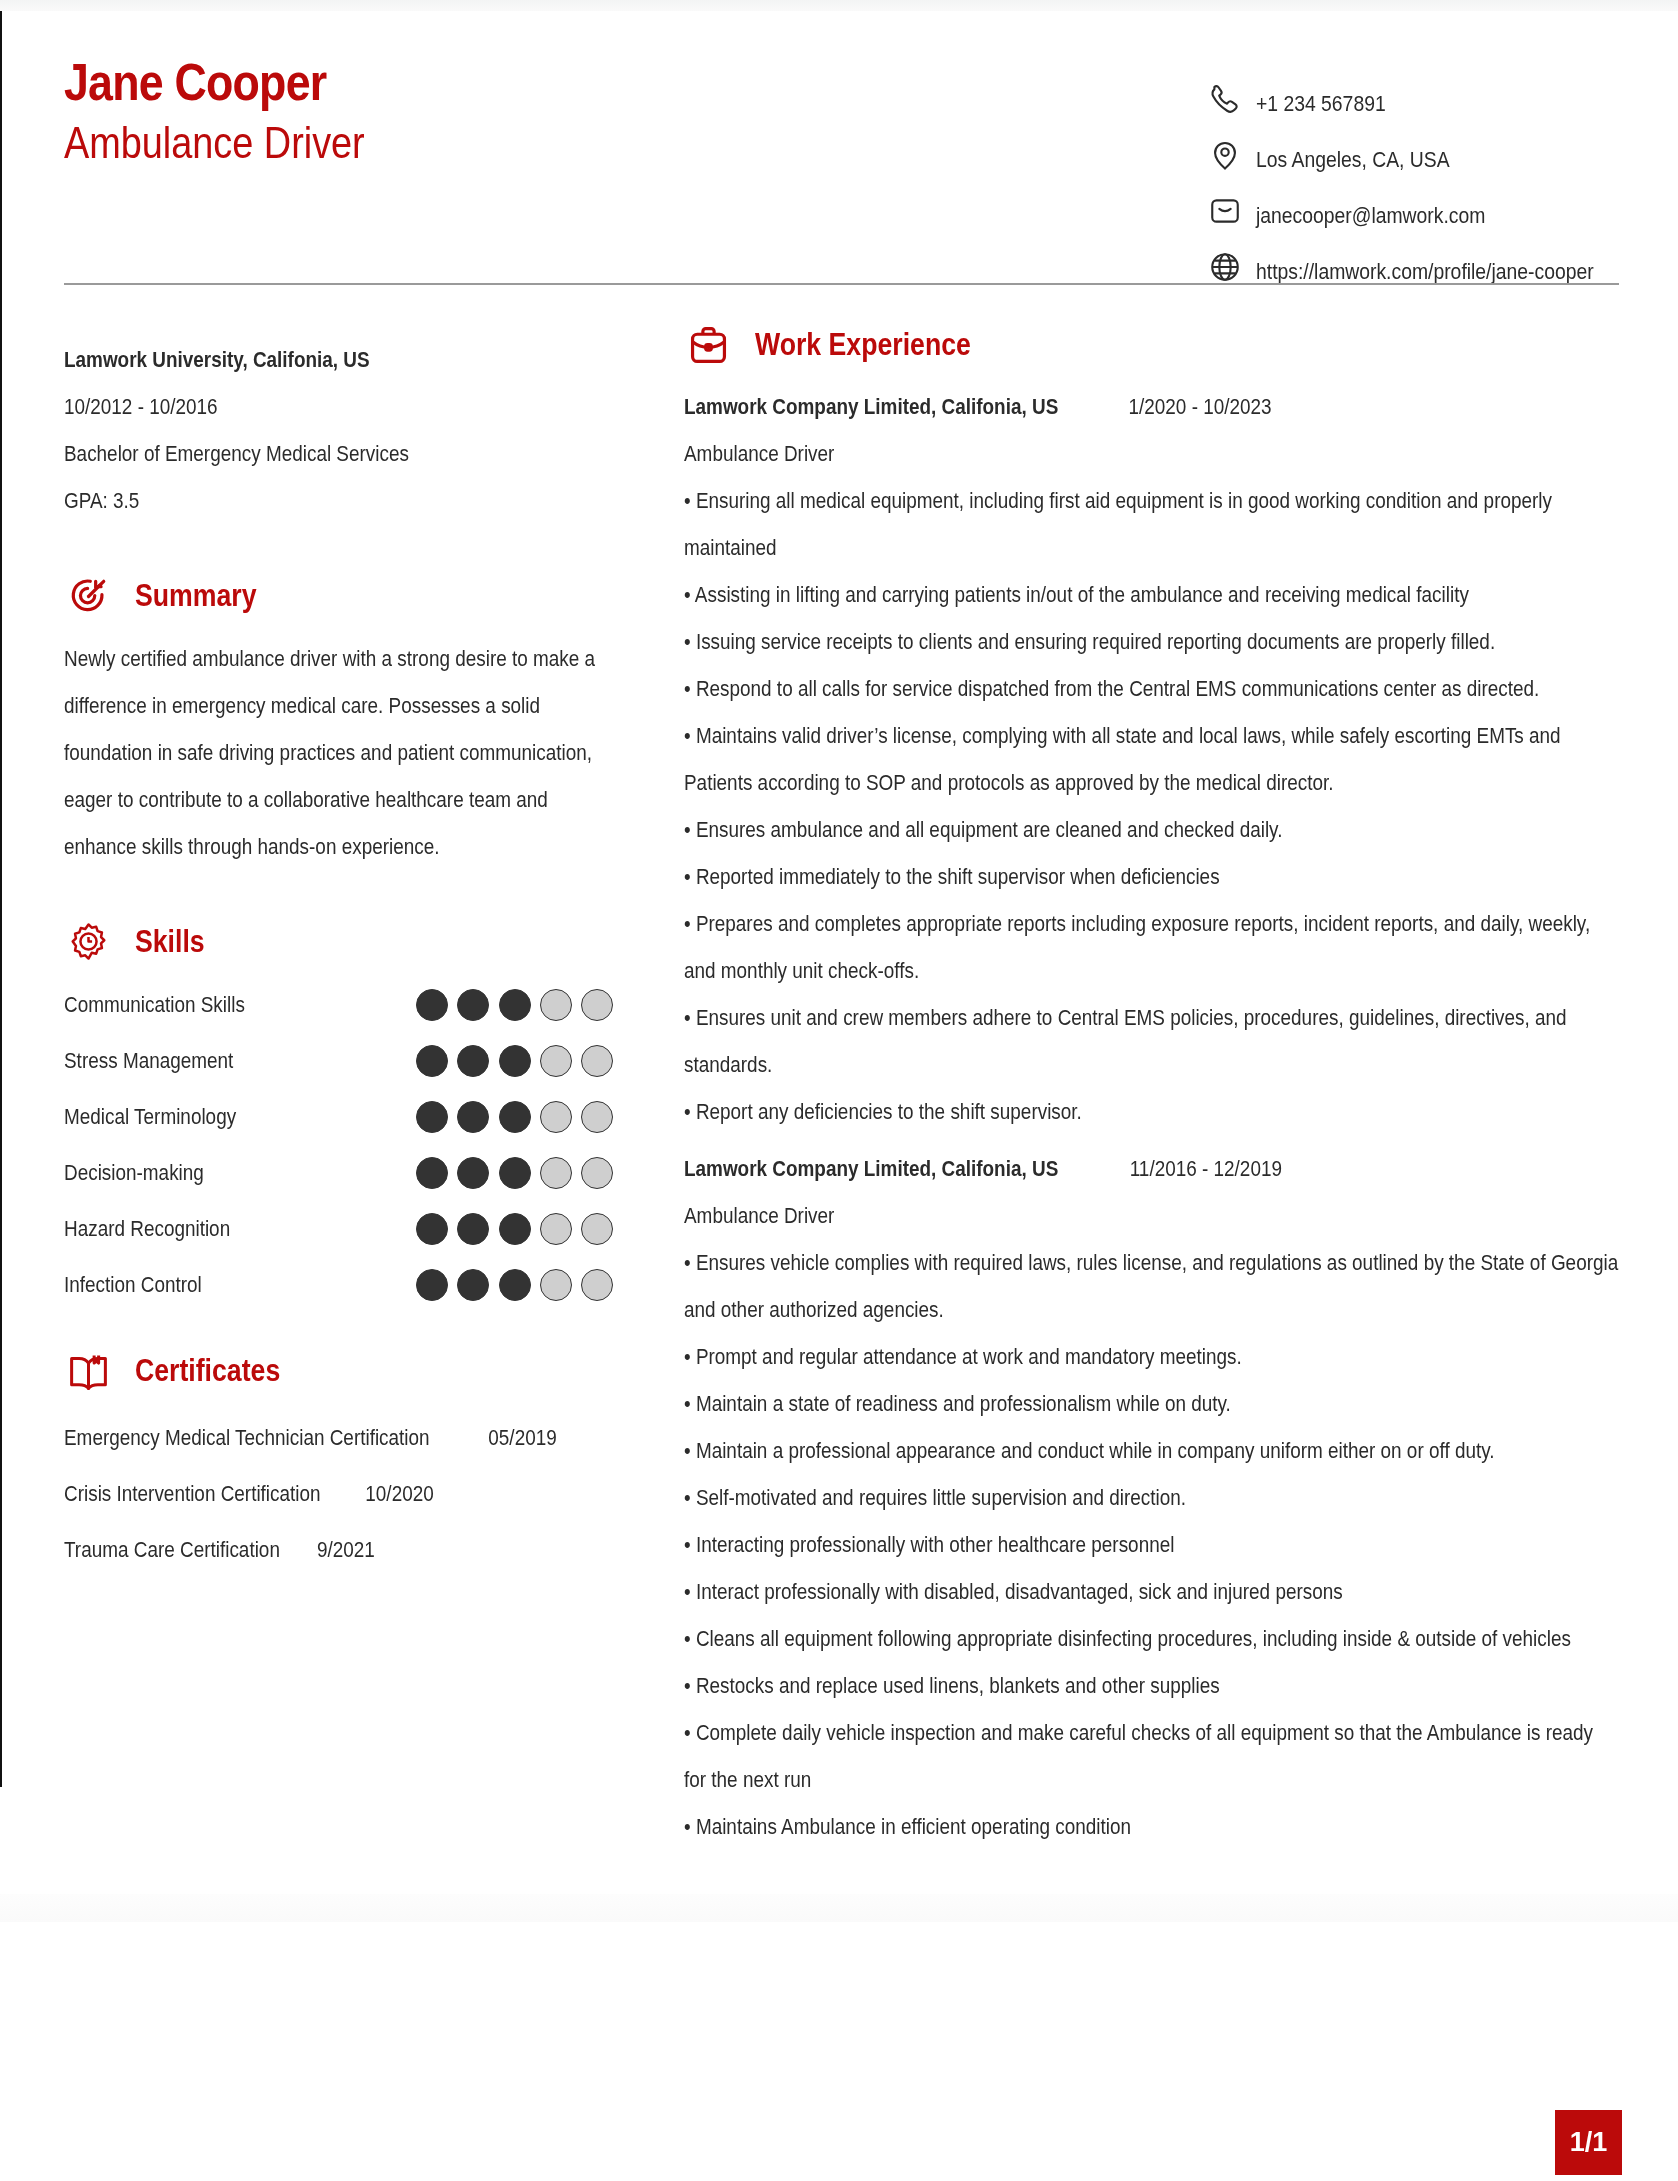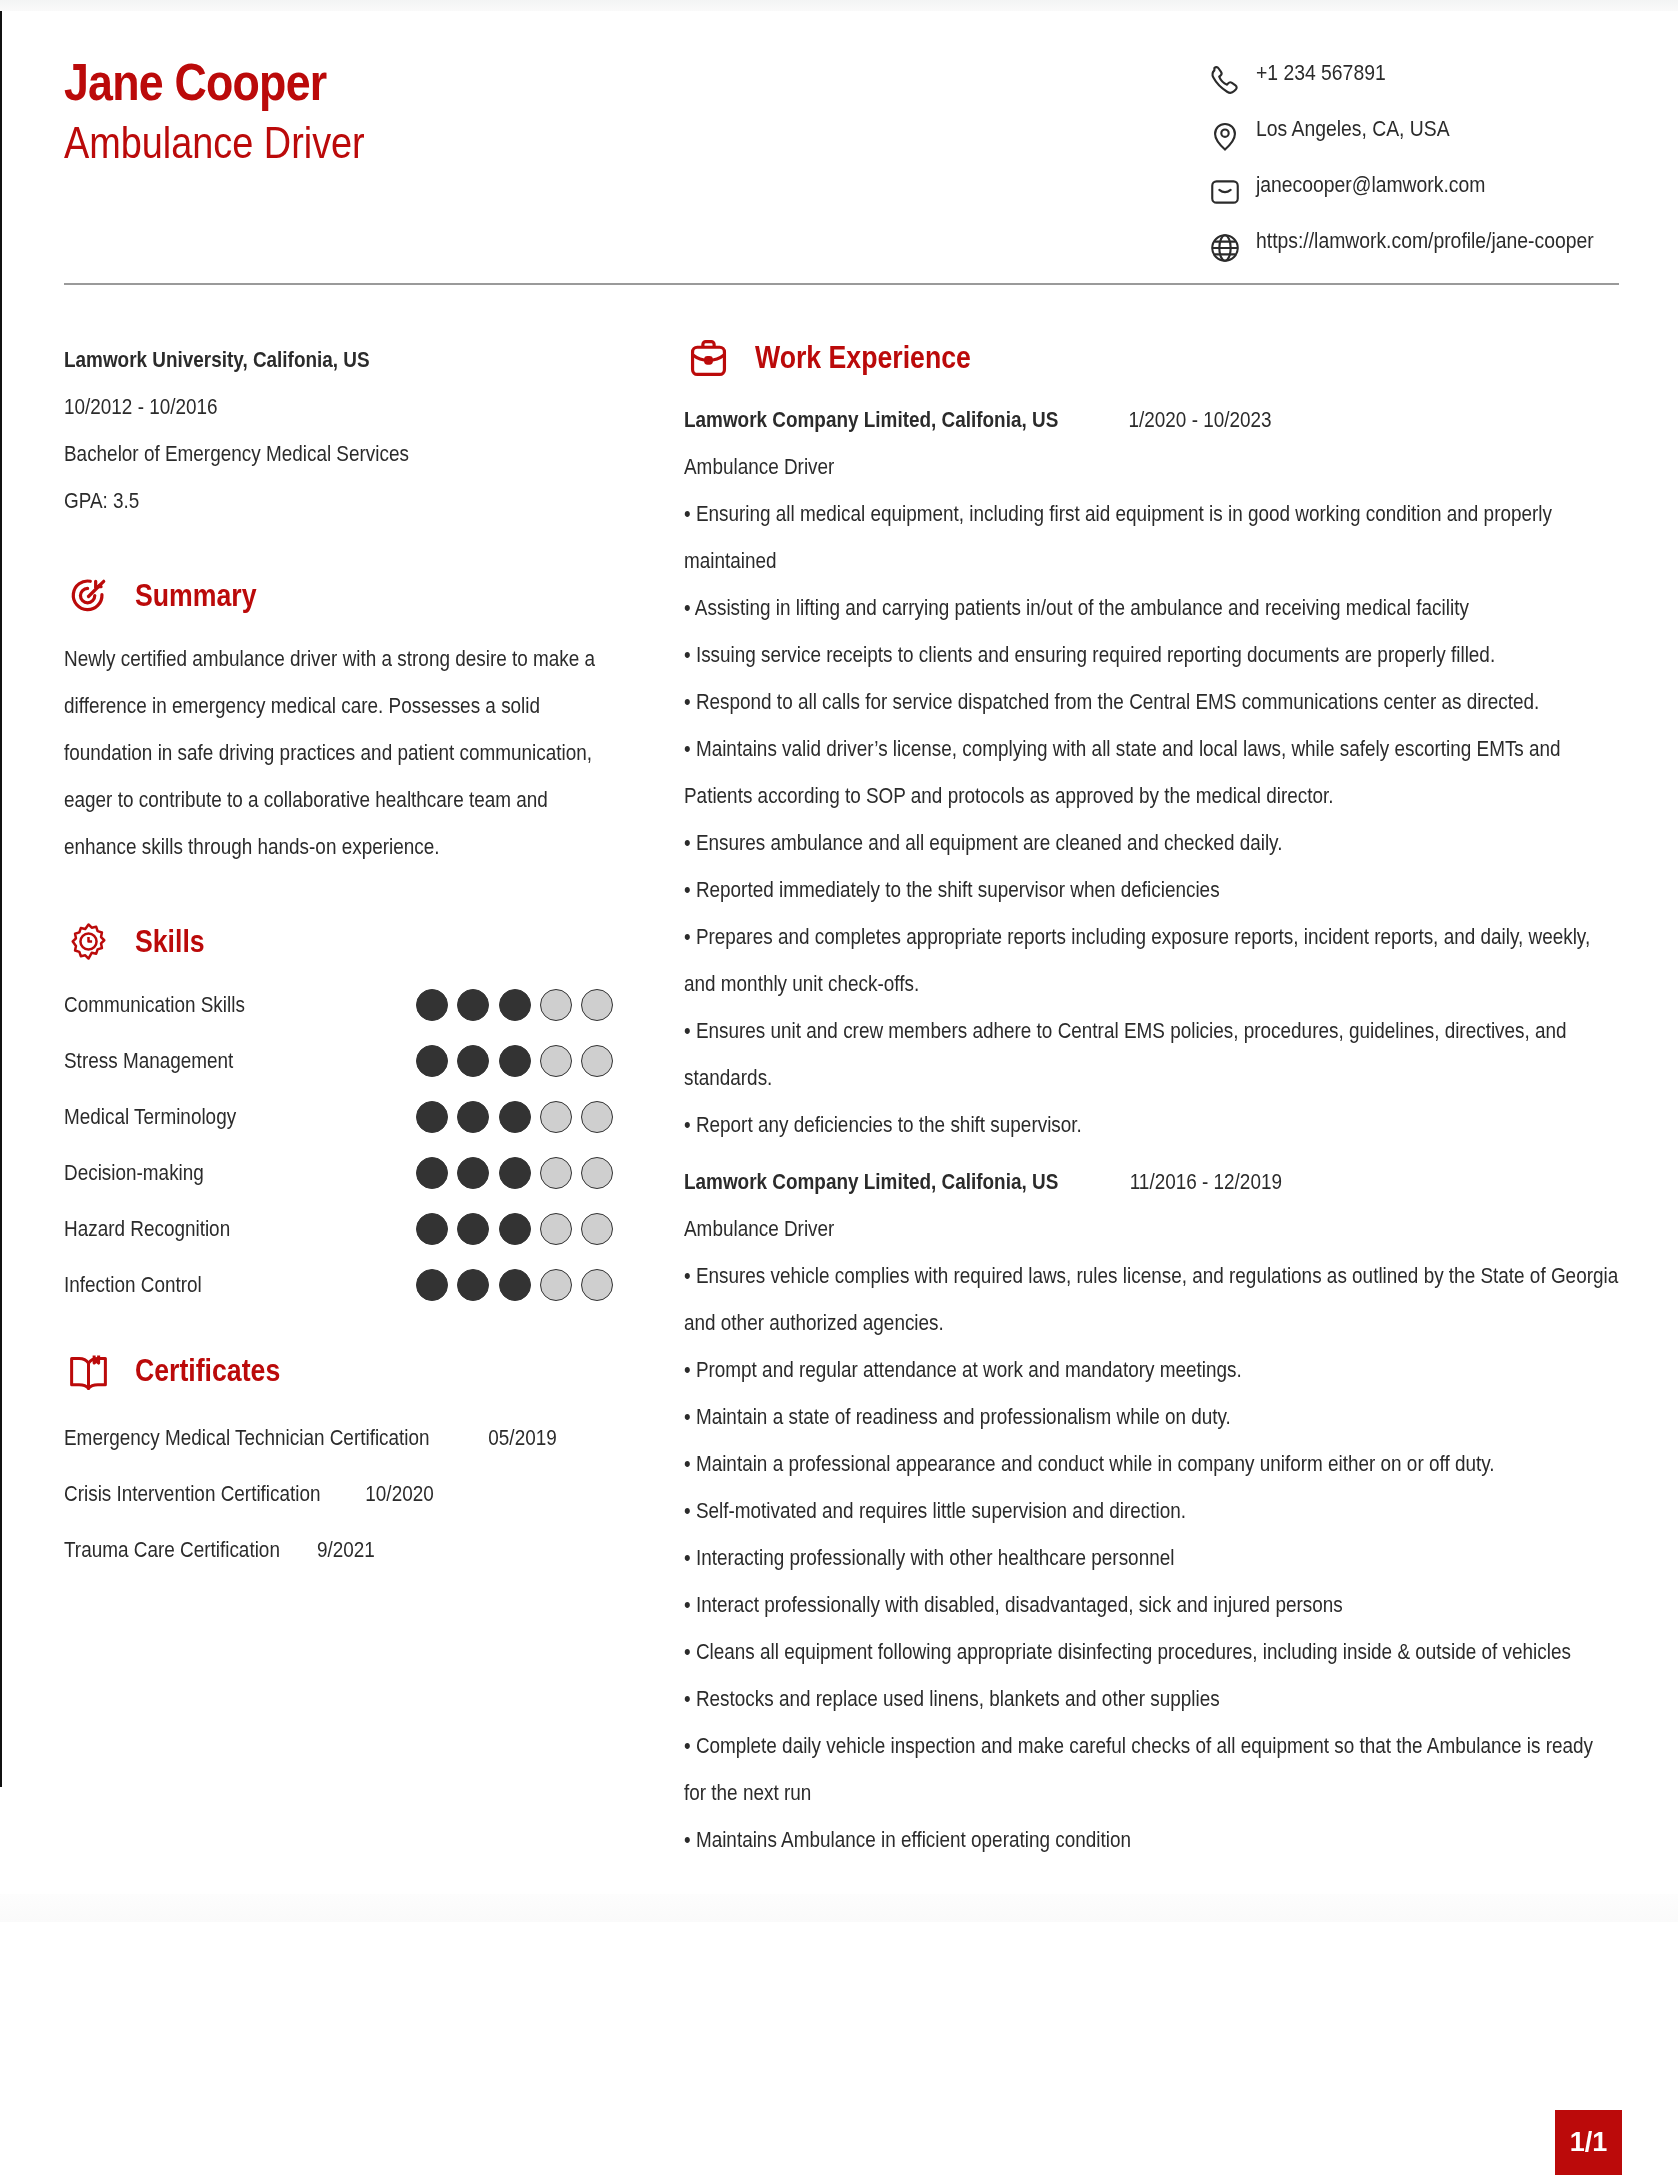--- a/index.html
+++ b/index.html
@@ -10,28 +10,28 @@
   .left-bar { position: absolute; left: 0; top: 11.2px; width: 1.9px; height: 1776px; background: #111; }
   .bottom-fade { position: absolute; left: 0; top: 1894px; width: 1679px; height: 28px; background: linear-gradient(#fdfdfd, #fafafa); }
 
   .page { position: absolute; left: 64px; top: 0; width: 1555px; }
 
   
   .header { position: absolute; left: 0; top: 52px; width: 1555px; height: 232px; }
   .name { position: absolute; left: 0; top: 0; font-size: 52px; font-weight: 700; color: #bb0a0a; letter-spacing: -0.9px; transform: scaleX(0.86); transform-origin: left; white-space: nowrap; }
   .job-title { position: absolute; left: 0; top: 66px; font-size: 44px; font-weight: 400; color: #bb0a0a; transform: scaleX(0.86); transform-origin: left; white-space: nowrap; }
   .contacts { position: absolute; left: 1142px; top: 9.4px; }
-  .contact-row { display: flex; align-items: flex-start; height: 56px; }
+  .contact-row { display: flex; align-items: flex-end; height: 56px; }
   .contact-row .c-icon { width: 37px; height: 37px; display: flex; align-items: center; justify-content: center; margin-right: 13px; }
   .contact-row .c-text { font-size: 21.5px; color: #2b2b2b; transform: scaleX(0.9); transform-origin: left; white-space: nowrap; }
   .divider { position: absolute; left: 0; top: 283px; width: 1555px; height: 1.9px; background: #9a9a9a; }
 
   
   .col-left { position: absolute; left: 0; top: 328px; width: 555px; }
-  .col-right { position: absolute; left: 620px; top: 328px; width: 935px; }
+  .col-right { position: absolute; left: 620px; top: 315px; width: 935px; }
 
   .section-head { display: flex; align-items: center; height: 60px; }
   .section-head .s-icon { width: 49px; height: 49px; margin-right: 21.5px; display: flex; align-items: center; justify-content: center; }
   .section-head .s-title { font-size: 31px; font-weight: 700; color: #bb0a0a; transform: scaleX(0.86); transform-origin: left; white-space: nowrap; }
 
   .line { font-size: 21.5px; line-height: 47px; height: 47px; color: #2b2b2b; white-space: nowrap; transform: scaleX(0.88); transform-origin: left; }
   .line.bold { font-weight: 700; }
   .para { font-size: 21.5px; line-height: 47px; color: #2b2b2b; width: 637px; transform: scaleX(0.88); transform-origin: left; }
 
   .row { display: flex; align-items: center; height: 47px; }

